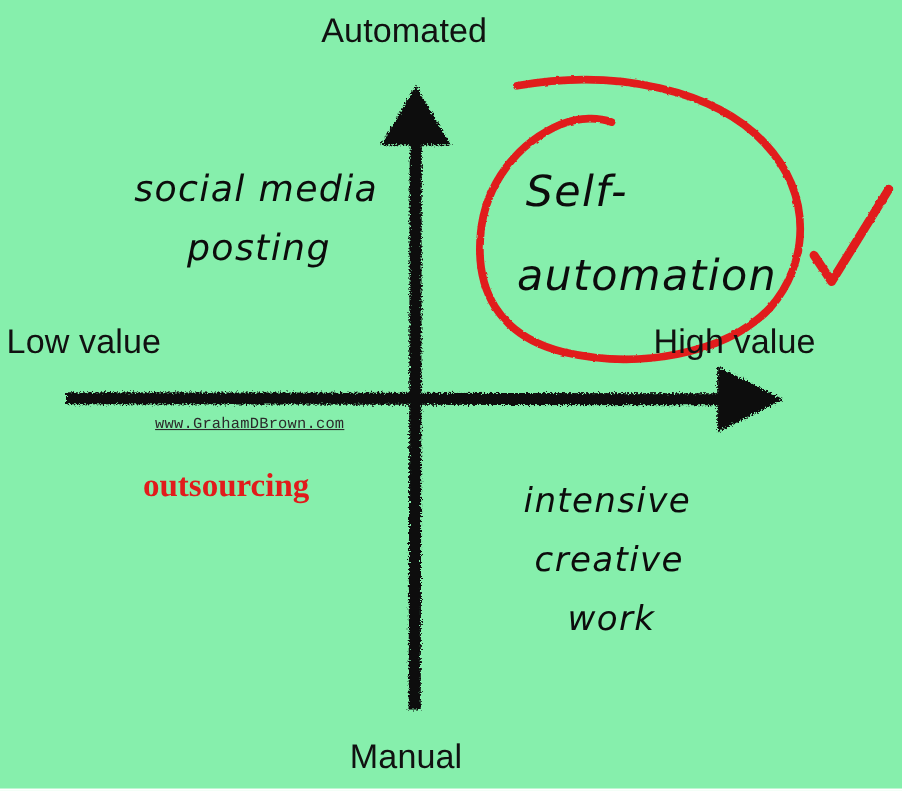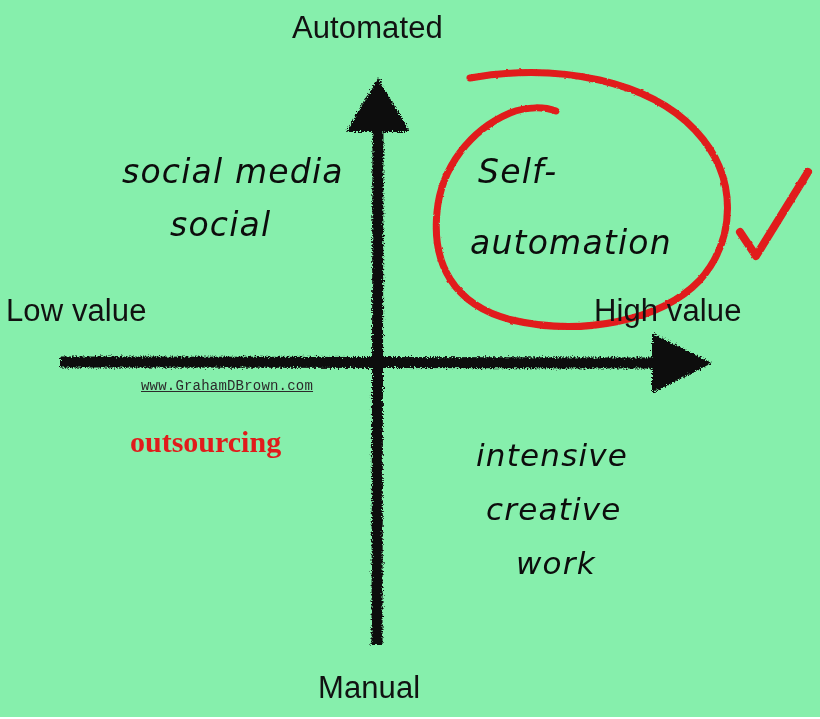--- a/index.html
+++ b/index.html
@@ -43,21 +43,21 @@
     white-space: nowrap;
     font-style: italic;
     font-weight: 400;
     letter-spacing: 1.2px;
   }
   .hand-line { display: block; }
 
   #q-tl { left: 98px; top: 152px; font-size: 33px; margin-left: 24px; }
   #q-tl .l2 { margin-left: 48px; margin-top: 14px; }
 
-  #q-tr { left: 478px; top: 152px; font-size: 33px; }
+  #q-tr { left: 478px; top: 152px; font-size: 39px; }
   #q-tr .l2 { margin-left: -8px; margin-top: 32px; }
 
   #q-bl { left: 146px; top: 470px; font-size: 33px; }
   #q-bl .l2 { margin-left: -8px; margin-top: 16px; }
 
   #q-br { left: 476px; top: 437px; font-size: 31px; }
   #q-br .l2 { margin-left: 10px; margin-top: 18px; }
   #q-br .l3 { margin-left: 40px; margin-top: 18px; }
 
   #outsourcing {
@@ -125,21 +125,21 @@
     </g>
   </svg>
 
   <div class="axis-label" id="label-automated">Automated</div>
   <div class="axis-label" id="label-manual">Manual</div>
   <div class="axis-label" id="label-low">Low value</div>
   <div class="axis-label" id="label-high">High value</div>
 
   <div class="hand" id="q-tl">
     <span class="hand-line l1">social media</span>
-    <span class="hand-line l2">social</span>
+    <span class="hand-line l2">posting</span>
   </div>
 
   <div class="hand" id="q-tr">
     <span class="hand-line l1">Self-</span>
     <span class="hand-line l2">automation</span>
   </div>
 
   <div id="outsourcing">outsourcing</div>
 
   <div class="hand" id="q-br">

